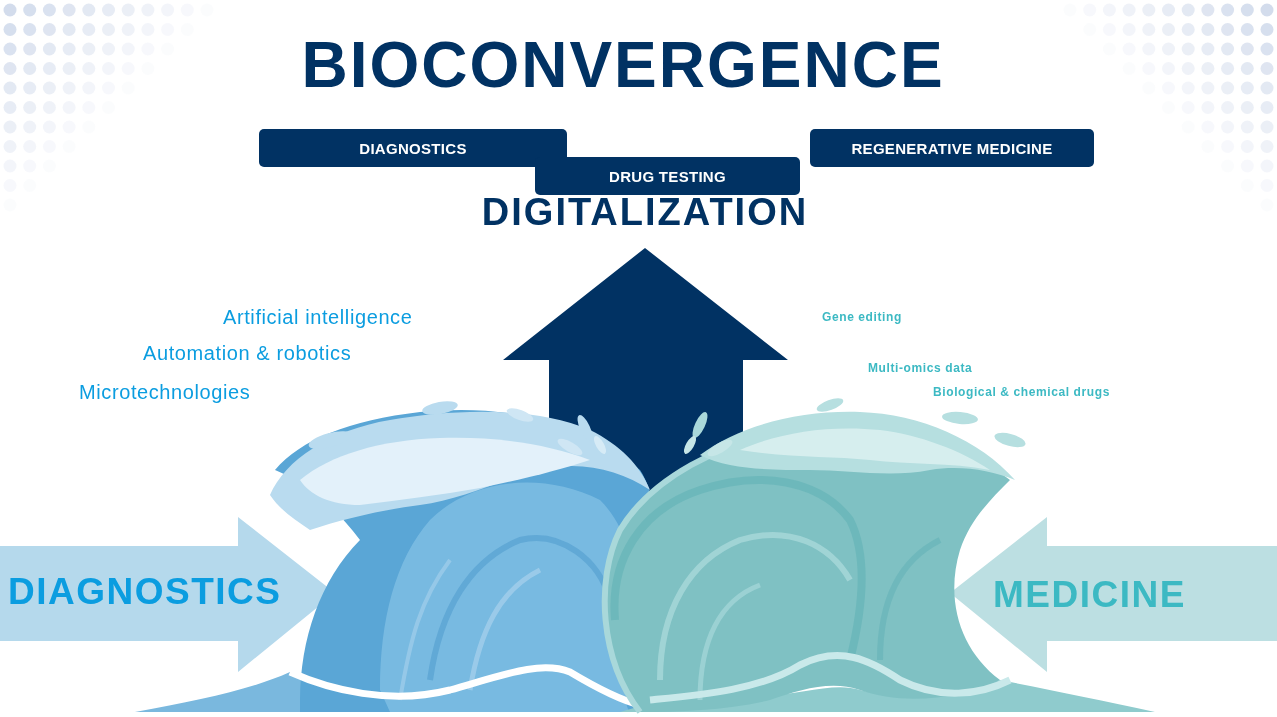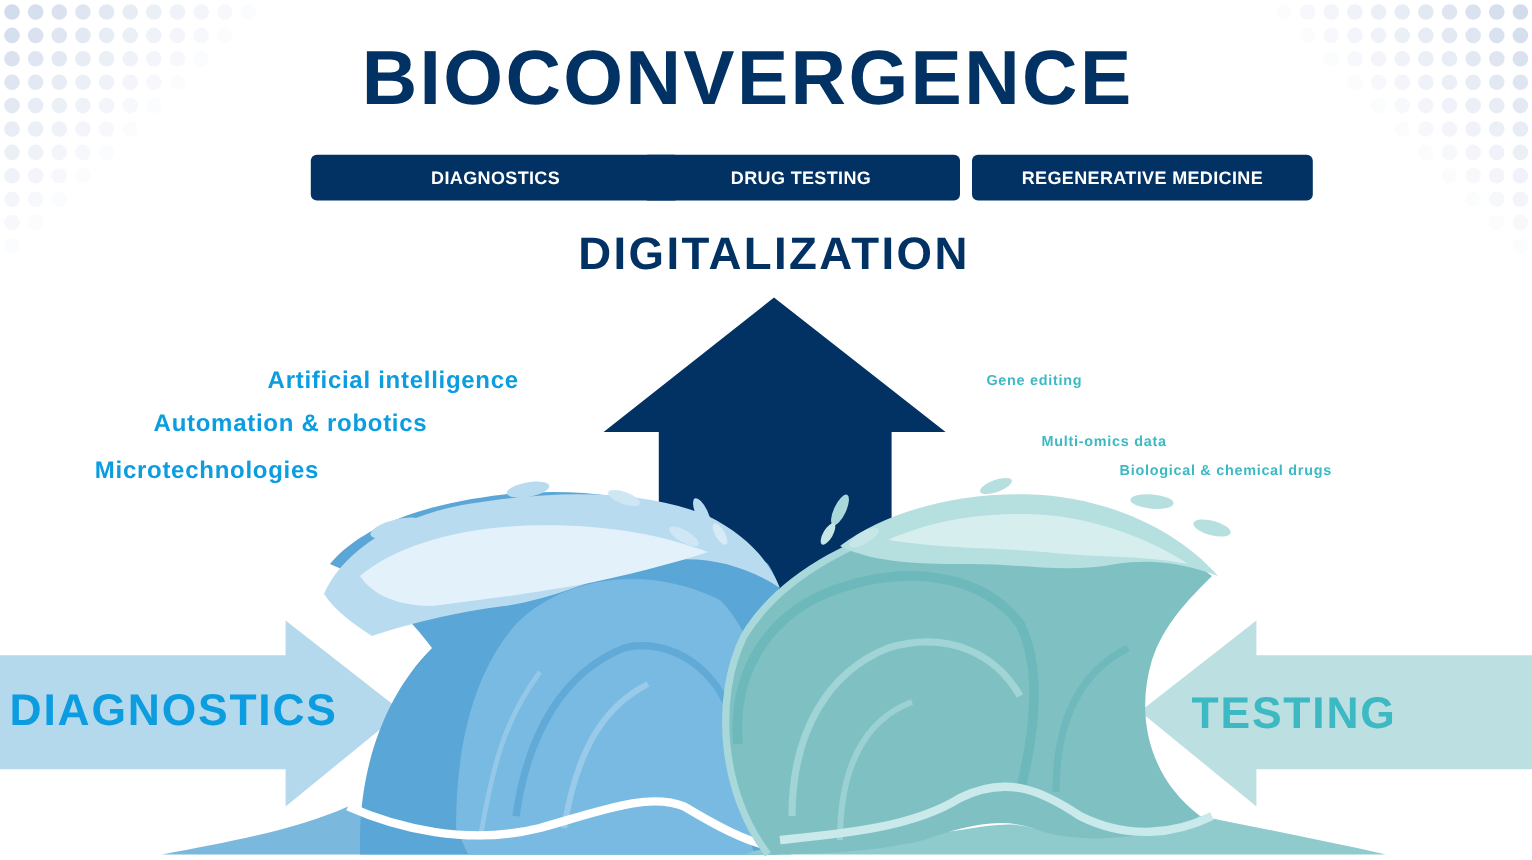--- a/index.html
+++ b/index.html
@@ -4,21 +4,21 @@
 <style>
   html, body { margin:0; padding:0; }
   body { width:1277px; height:717px; overflow:hidden; background:#ffffff; position:relative; font-family:"Liberation Sans", sans-serif; }
   .abs { position:absolute; }
   .dots { position:absolute; top:0; width:290px; height:220px; }
   #dots-left { left:0; }
   #dots-right { right:0; }
   .title { left:0; width:1246px; top:28px; text-align:center; font-weight:bold; font-size:64px; color:#013263; letter-spacing:2px; line-height:74px; font-family:"Liberation Sans", sans-serif; margin:0; padding-left:0px; }
   .pill { top:129px; height:38px; background:#013263; color:#fff; border-radius:5px; font-weight:bold; font-size:15px; display:flex; align-items:center; justify-content:center; letter-spacing:0.3px; }
   .subtitle { top:190px; left:0; width:1290px; text-align:center; font-weight:bold; font-size:38px; color:#013263; letter-spacing:2px; line-height:44px; }
-  .lt { font-weight:bold; font-size:20px; letter-spacing:0.6px; color:#0b9de0; white-space:nowrap; line-height:24px; }
+  .lt { font-weight:normal; font-size:20px; letter-spacing:0.6px; color:#0b9de0; white-space:nowrap; line-height:24px; }
   .rt { font-weight:bold; font-size:12px; letter-spacing:0.6px; color:#3cb9c3; white-space:nowrap; line-height:24px; }
   .side-label { font-weight:bold; font-size:37px; letter-spacing:1.5px; white-space:nowrap; line-height:42px; }
   svg.full { position:absolute; left:0; top:0; }
 </style>
 </head>
 <body>
 
 <svg id="dots-left" class="dots" viewBox="0 0 290 220">
     <circle cx="10" cy="10" r="6.5" fill="#aebfdd" opacity="0.55"></circle>
     <circle cx="29.7" cy="10" r="6.5" fill="#aebfdd" opacity="0.5"></circle>
@@ -176,21 +176,21 @@
     <circle cx="240.6" cy="185.5" r="6.5" fill="#aebfdd" opacity="0"></circle>
     <circle cx="280" cy="205" r="6.5" fill="#aebfdd" opacity="0.050000000000000044"></circle>
     <circle cx="260.3" cy="205" r="6.5" fill="#aebfdd" opacity="0"></circle>
   </svg>
 
 <h1 class="abs title">BIOCONVERGENCE</h1>
 
 <div class="abs pill" style="left:259px; width:308px;">
   <span>DIAGNOSTICS</span>
 </div>
-<div class="abs pill" style="left:535px; width:265px;">
+<div class="abs pill" style="left:535px; width:265px;margin-top:28px;">
   <span>DRUG TESTING</span>
 </div>
 <div class="abs pill" style="left:810px; width:284px;">
   <span>REGENERATIVE MEDICINE</span>
 </div>
 
 <div class="abs subtitle">DIGITALIZATION</div>
 
 <svg class="full" width="1277" height="717" viewBox="0 0 1277 717">
 
@@ -242,21 +242,21 @@
 
     <ellipse cx="700" cy="425" rx="5" ry="14" fill="#a9d8da" transform="rotate(25 700 425)"></ellipse>
     <ellipse cx="690" cy="445" rx="4" ry="10" fill="#c6e6e7" transform="rotate(30 690 445)"></ellipse>
     <ellipse cx="720" cy="448" rx="14" ry="5" fill="#c6e6e7" transform="rotate(-30 720 448)"></ellipse>
 
     <path d="M650,700 C700,695 760,690 800,665 C840,645 870,660 900,680 C940,700 980,695 1010,680" stroke="#c9e9ea" stroke-width="7" fill="none"></path>
   </g>
 </svg>
 
 <div class="abs lt" style="left:223px; top:305px;">Artificial intelligence</div>
-<div class="abs lt" style="left:128px; top:341px;text-align:center;">Automation &amp; robotics</div>
+<div class="abs lt" style="left:143px; top:341px;text-align:center;">Automation &amp; robotics</div>
 <div class="abs lt" style="left:79px; top:380px;">Microtechnologies</div>
 
 <div class="abs rt" style="left:822px; top:305px;">Gene editing</div>
 <div class="abs rt" style="left:868px; top:356px;">Multi-omics data</div>
 <div class="abs rt" style="left:923px; top:380px;margin-left:10px;">Biological &amp; chemical drugs</div>
 
 <div class="abs side-label" style="left:8px; top:571px; color:#0b9de0;">DIAGNOSTICS</div>
-<div class="abs side-label" style="left:993px; top:574px; color:#3cb9c3;">TESTING</div>
+<div class="abs side-label" style="left:993px; top:574px; color:#3cb9c3;">MEDICINE</div>
 
 </body></html>

